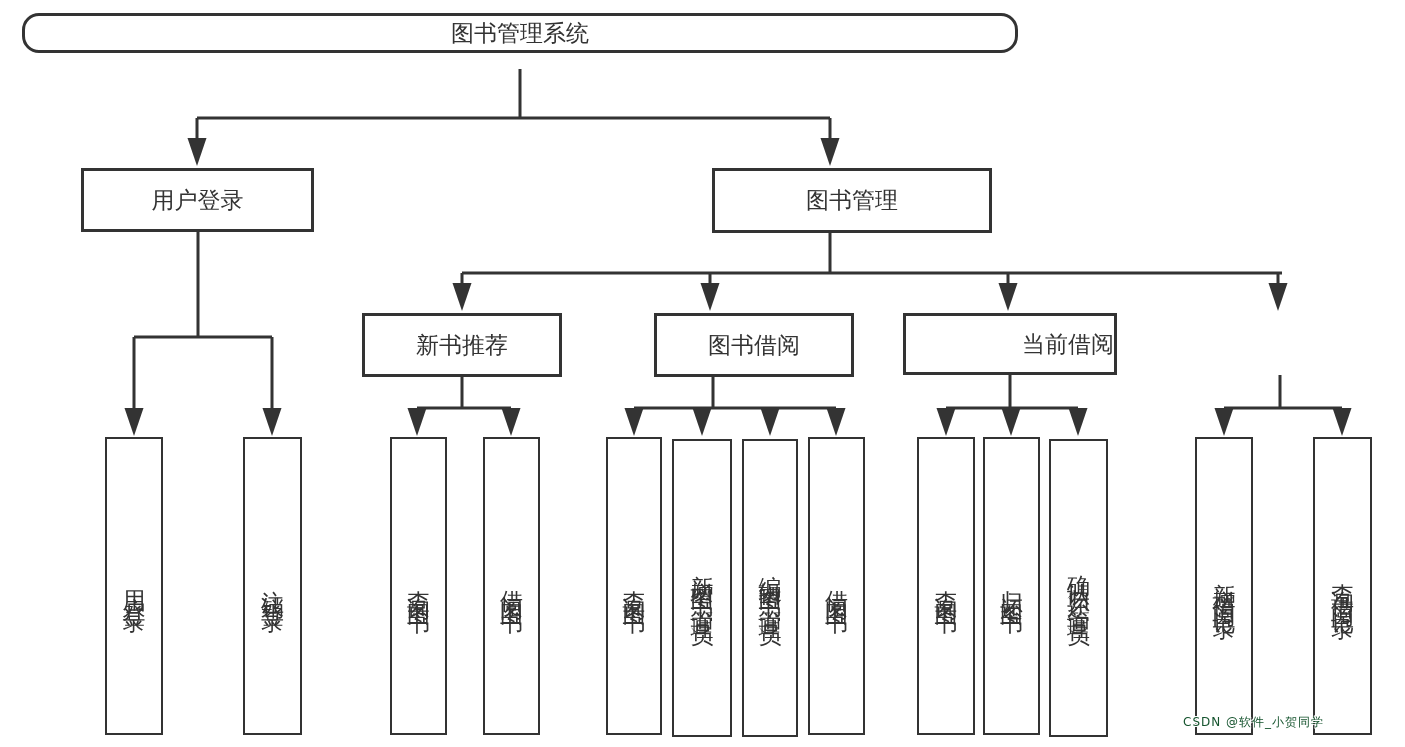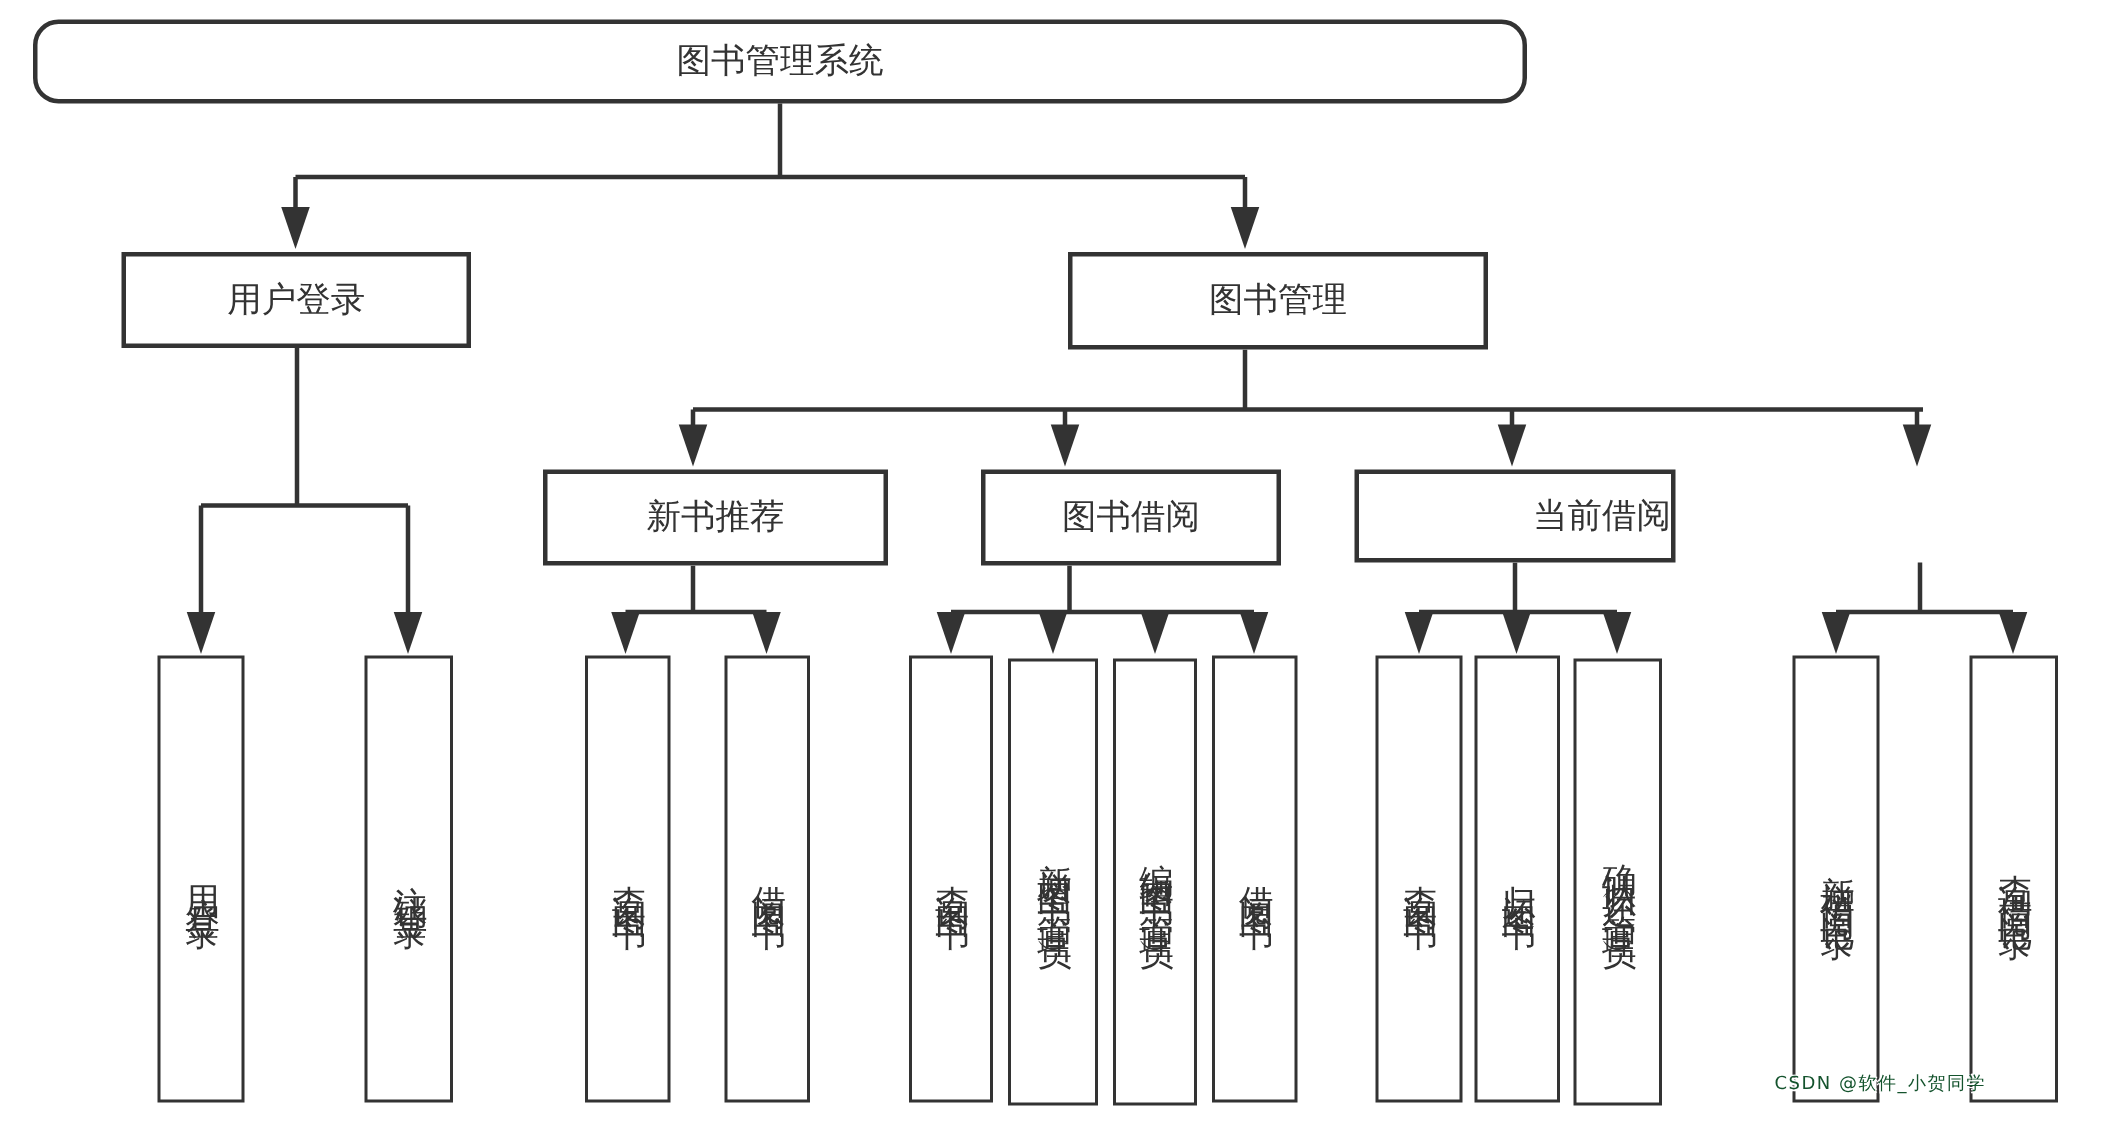--- a/index.html
+++ b/index.html
@@ -93,32 +93,32 @@
 
       <polygon points="936.5,408 955.5,408 946,436"></polygon>
       <polygon points="1001.5,408 1020.5,408 1011,436"></polygon>
       <polygon points="1068.5,408 1087.5,408 1078,436"></polygon>
 
       <polygon points="1214.5,408 1233.5,408 1224,436"></polygon>
       <polygon points="1332.5,408 1351.5,408 1342,436"></polygon>
     </g>
   </svg>
 
-  <div class="node" style="left:22px; top:13px; width:996px; height:56px;border-radius:17px;">
+  <div class="node" style="left:22px; top:13px; width:996px; height:40px;border-radius:17px;">
     <span>图书管理系统</span>
   </div>
 
   <div class="node" style="left:81px; top:168px; width:233px; height:64px;">
     <span>用户登录</span>
   </div>
   <div class="node" style="left:712px; top:168px; width:280px; height:65px;">
     <span>图书管理</span>
   </div>
 
-  <div class="node" style="left:362px; top:313px; width:230px; height:64px;align-items:center;">
+  <div class="node" style="left:362px; top:313px; width:200px; height:64px;align-items:center;">
     <span>新书推荐</span>
   </div>
   <div class="node" style="left:613px; top:313px; width:200px; height:64px;margin-left:41px;">
     <span>图书借阅</span>
   </div>
   <div class="node" style="left:903px; top:313px; width:214px; height:62px;justify-content:flex-end;">
     <span>当前借阅</span>
   </div>
 
   <div class="node leaf" style="left:105px; top:437px; width:58px; height:298px;">

